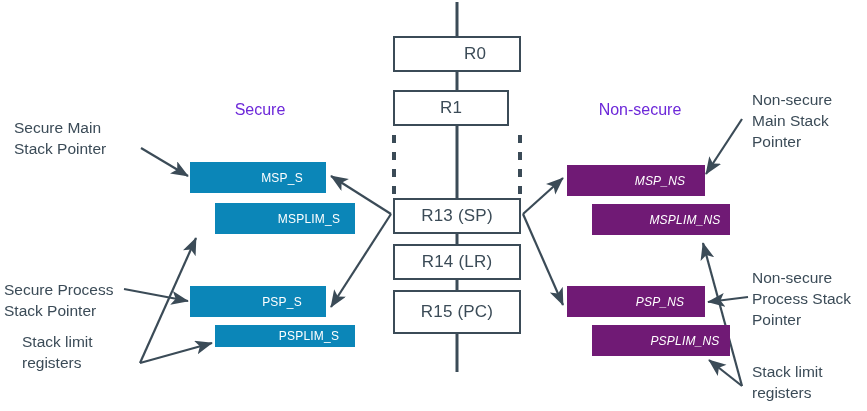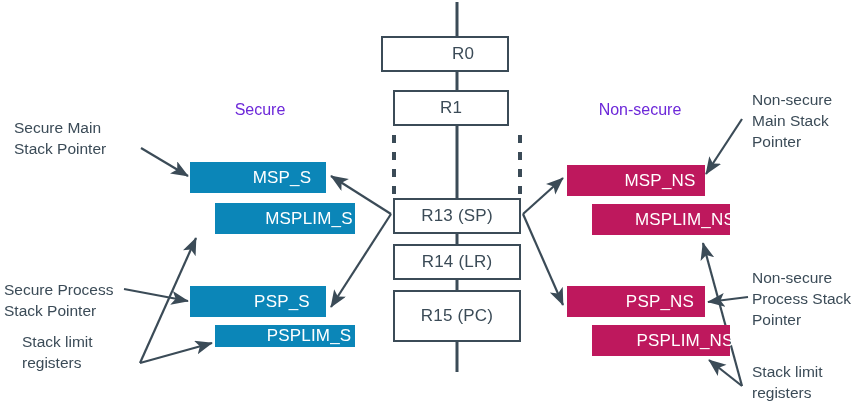--- a/index.html
+++ b/index.html
@@ -36,26 +36,26 @@
   }
 
   
   .sp-box{
     position:absolute;
     box-sizing:border-box;
     display:flex;
     align-items:center;
     justify-content:center;
     color:#ffffff;
-    font-size:17px;
+    font-size:12px;
     letter-spacing:.2px;
     padding-left:48px;
   }
   .sp-box.secure{ background:#0b86b8; }
-  .sp-box.nonsecure{ background:#be185d; }
+  .sp-box.nonsecure{ background:#701a75;font-style:italic; }
 
   
   .label{
     position:absolute;
     color:#3b4b57;
     font-size:15.5px;
     line-height:1.35;
     white-space:pre-line;
   }
   .label.right-align{ text-align:left; }
@@ -108,29 +108,29 @@
     <line x1="748" y1="297" x2="708" y2="302" stroke="#3b4b57" stroke-width="2.2" marker-end="url(#arrowhead)"></line>
 
     <line x1="742" y1="386" x2="703" y2="243" stroke="#3b4b57" stroke-width="2.2" marker-end="url(#arrowhead)"></line>
     <line x1="742" y1="386" x2="709" y2="360" stroke="#3b4b57" stroke-width="2.2" marker-end="url(#arrowhead)"></line>
   </svg>
 
   <div class="heading" style="left:190px; top:101px; width:140px;">Secure</div>
 
   <div class="heading" style="left:560px; top:101px; width:160px;">Non-secure</div>
 
-  <div class="reg-box" style="left:381px; top:36px; width:128px; height:36px;padding-left:36px;">R0</div>
+  <div class="reg-box" style="left:393px; top:36px; width:128px; height:36px;padding-left:36px;">R0</div>
 
   <div class="reg-box" style="left:393px; top:90px; width:116px; height:36px;">R1</div>
 
   <div class="reg-box" style="left:393px; top:198px; width:128px; height:36px;">R13 (SP)</div>
 
   <div class="reg-box" style="left:393px; top:244px; width:128px; height:36px;">R14 (LR)</div>
 
-  <div class="reg-box" style="left:393px; top:290px; width:128px; height:52px;">R15 (PC)</div>
+  <div class="reg-box" style="left:393px; top:290px; width:128px; height:44px;">R15 (PC)</div>
 
   <div class="sp-box secure" style="left:190px; top:162px; width:136px; height:31px;">MSP_S</div>
 
   <div class="sp-box secure" style="left:215px; top:203px; width:140px; height:31px;">MSPLIM_S</div>
 
   <div class="sp-box secure" style="left:190px; top:286px; width:136px; height:31px;">PSP_S</div>
 
   <div class="sp-box secure" style="left:215px; top:325px; width:140px; height:22px;">PSPLIM_S</div>
 
   <div class="sp-box nonsecure" style="left:567px; top:165px; width:138px; height:31px;">MSP_NS</div>

